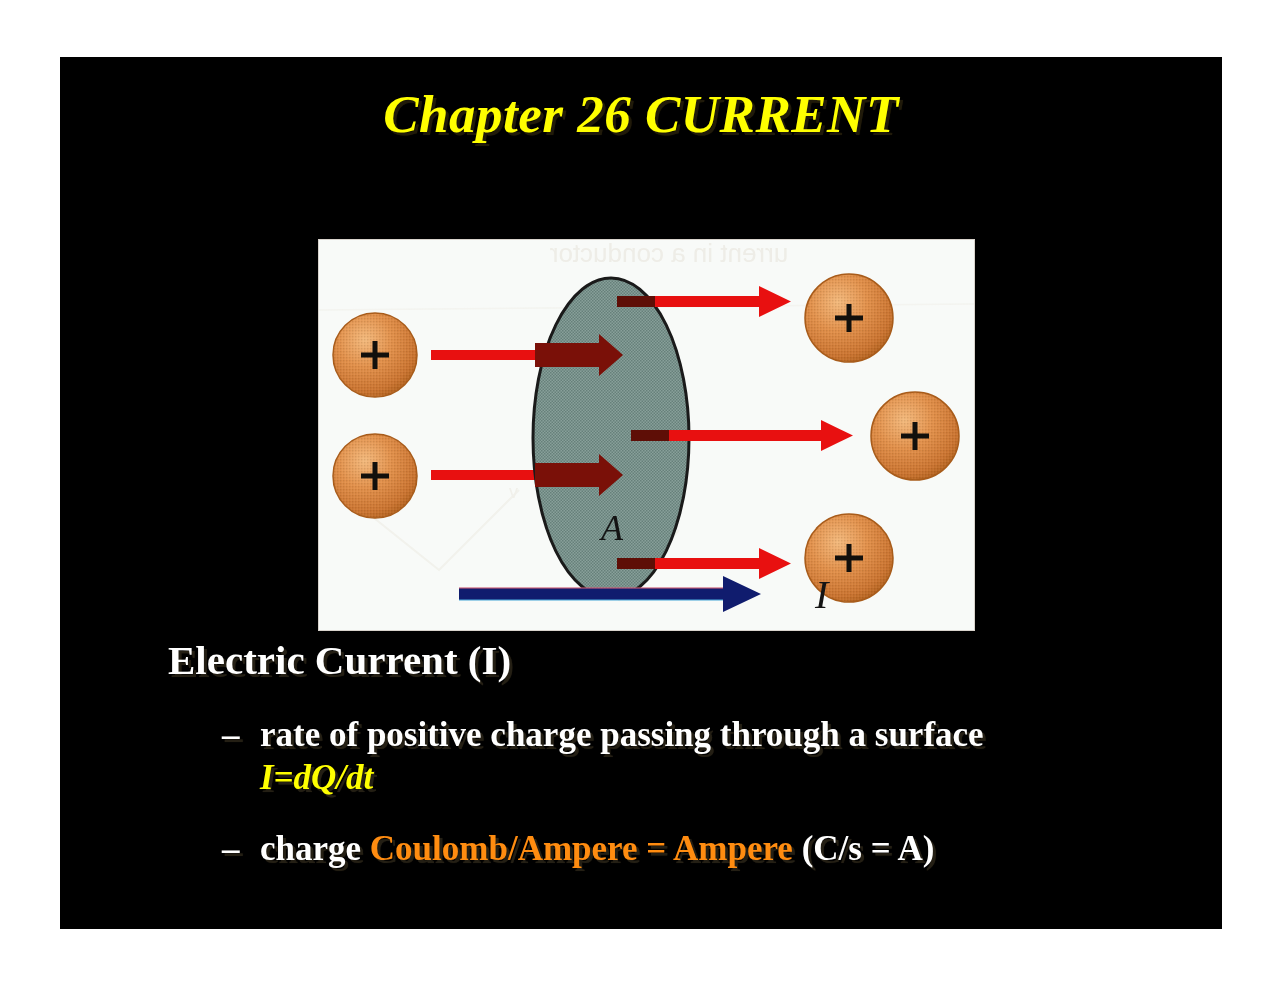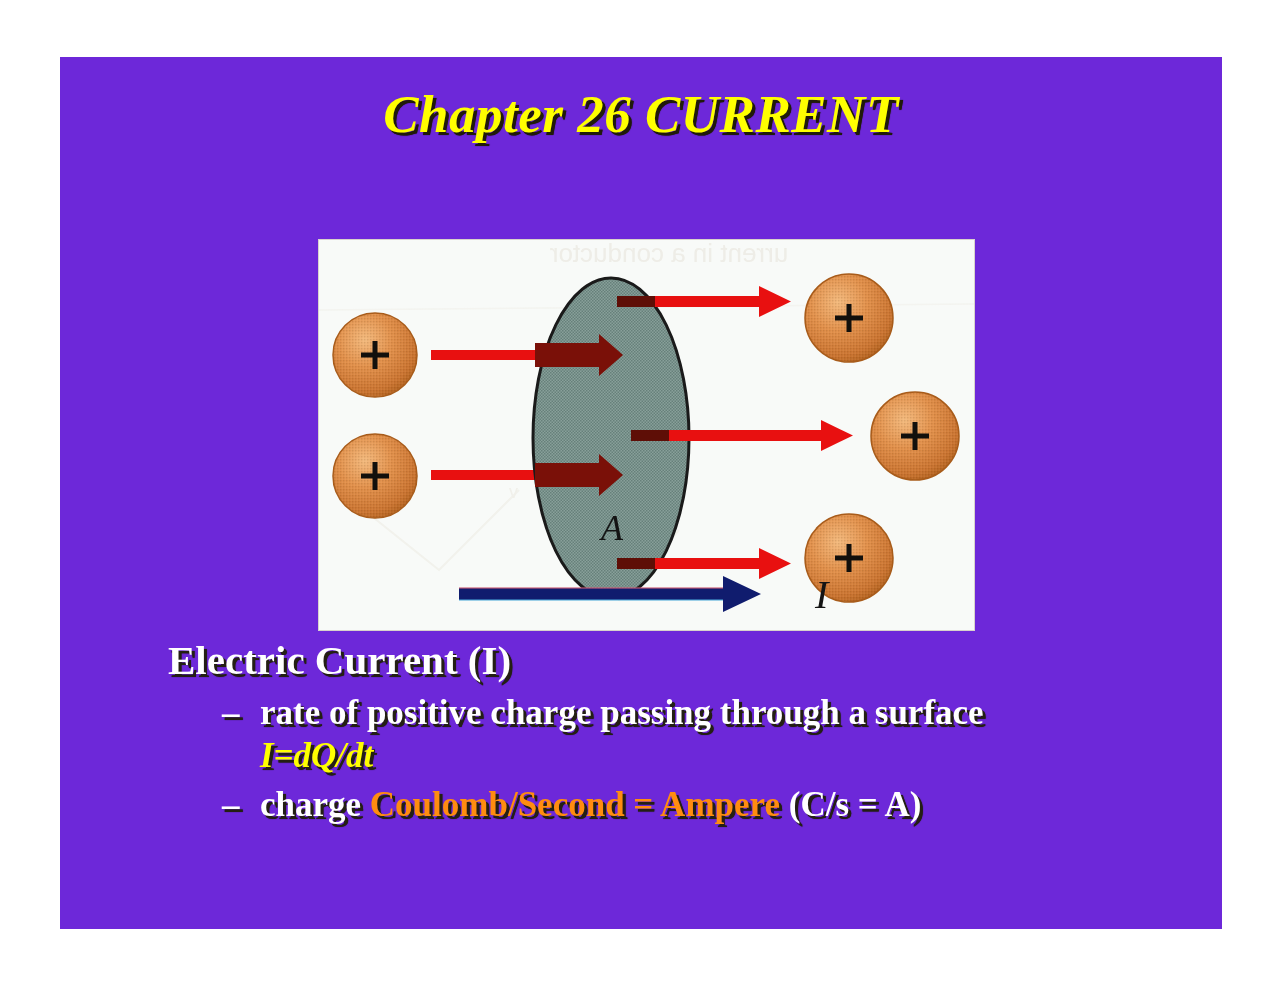--- a/index.html
+++ b/index.html
@@ -15,21 +15,21 @@
     font-family: "Liberation Serif", "DejaVu Serif", serif;
   }
 
   
   #slide {
     position: absolute;
     left: 60px;
     top: 57px;
     width: 1162px;
     height: 872px;
-    background: #6d28d9;
+    background: #000000;
     overflow: hidden;
   }
 
   
   #title-block {
     position: absolute;
     left: 0;
     top: 25px;
     width: 1162px;
     text-align: center;
@@ -73,21 +73,21 @@
     font-weight: bold;
     font-size: 41px;
     line-height: 50px;
     color: #ffffff;
     text-shadow: 3px 3px 0 #241f14, 3px 3px 1px #1c1810;
     white-space: nowrap;
   }
   .lvl2 {
     position: relative;
     margin-left: 162px;
-    margin-top: 6px;
+    margin-top: 28px;
     font-family: "Liberation Serif", "DejaVu Serif", serif;
     font-weight: bold;
     font-size: 35px;
     line-height: 43px;
     color: #ffffff;
     text-shadow: 3px 3px 0 #241f14, 3px 3px 1px #1c1810;
     max-width: 880px;
   }
   .lvl2 .dash {
     display: inline-block;
@@ -224,18 +224,18 @@
 
     <div class="lvl1">
       <span>Electric Current (I)</span>
     </div>
 
     <div class="lvl2">
       <span class="dash">–</span><span class="hang"><span>rate of positive charge passing through a surface </span><span class="formula">I=dQ/dt</span></span>
     </div>
 
     <div class="lvl2">
-      <span class="dash">–</span><span class="hang"><span>charge </span><span class="accent-orange">Coulomb/Second = Ampere</span><span> (C/s = A)</span></span>
+      <span class="dash">–</span><span class="hang"><span>charge </span><span class="accent-orange">Coulomb/Ampere = Ampere</span><span> (C/s = A)</span></span>
     </div>
 
   </div>
 
 </div>
 
 </body></html>

